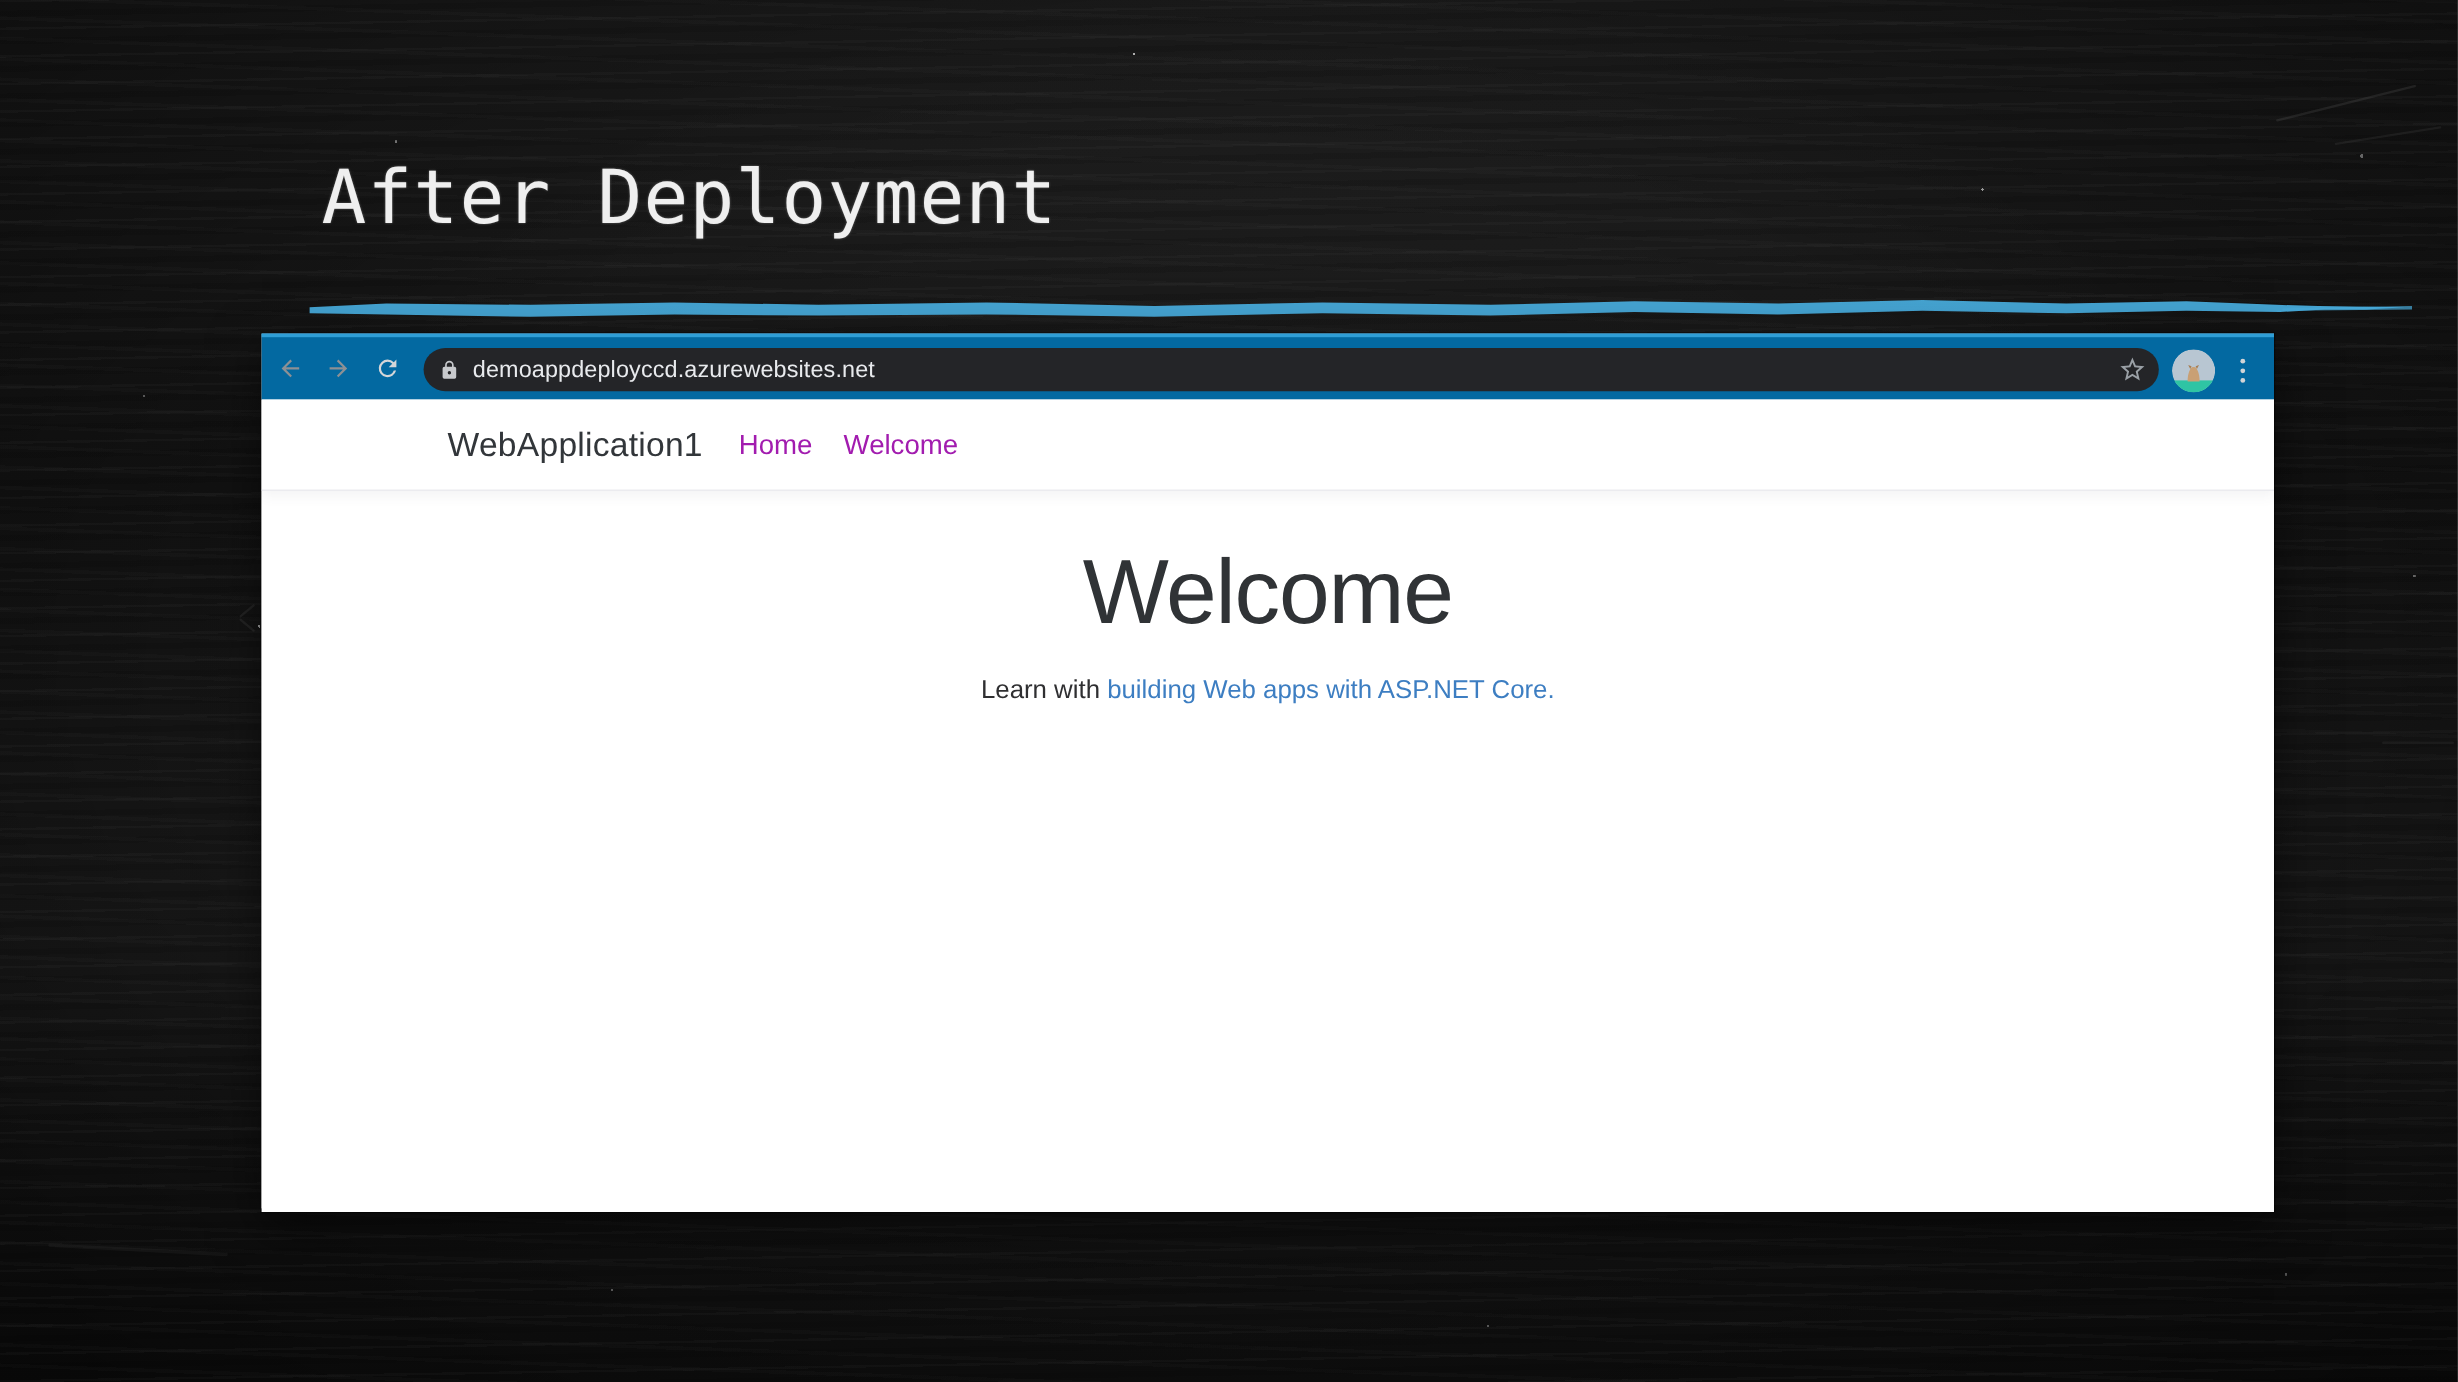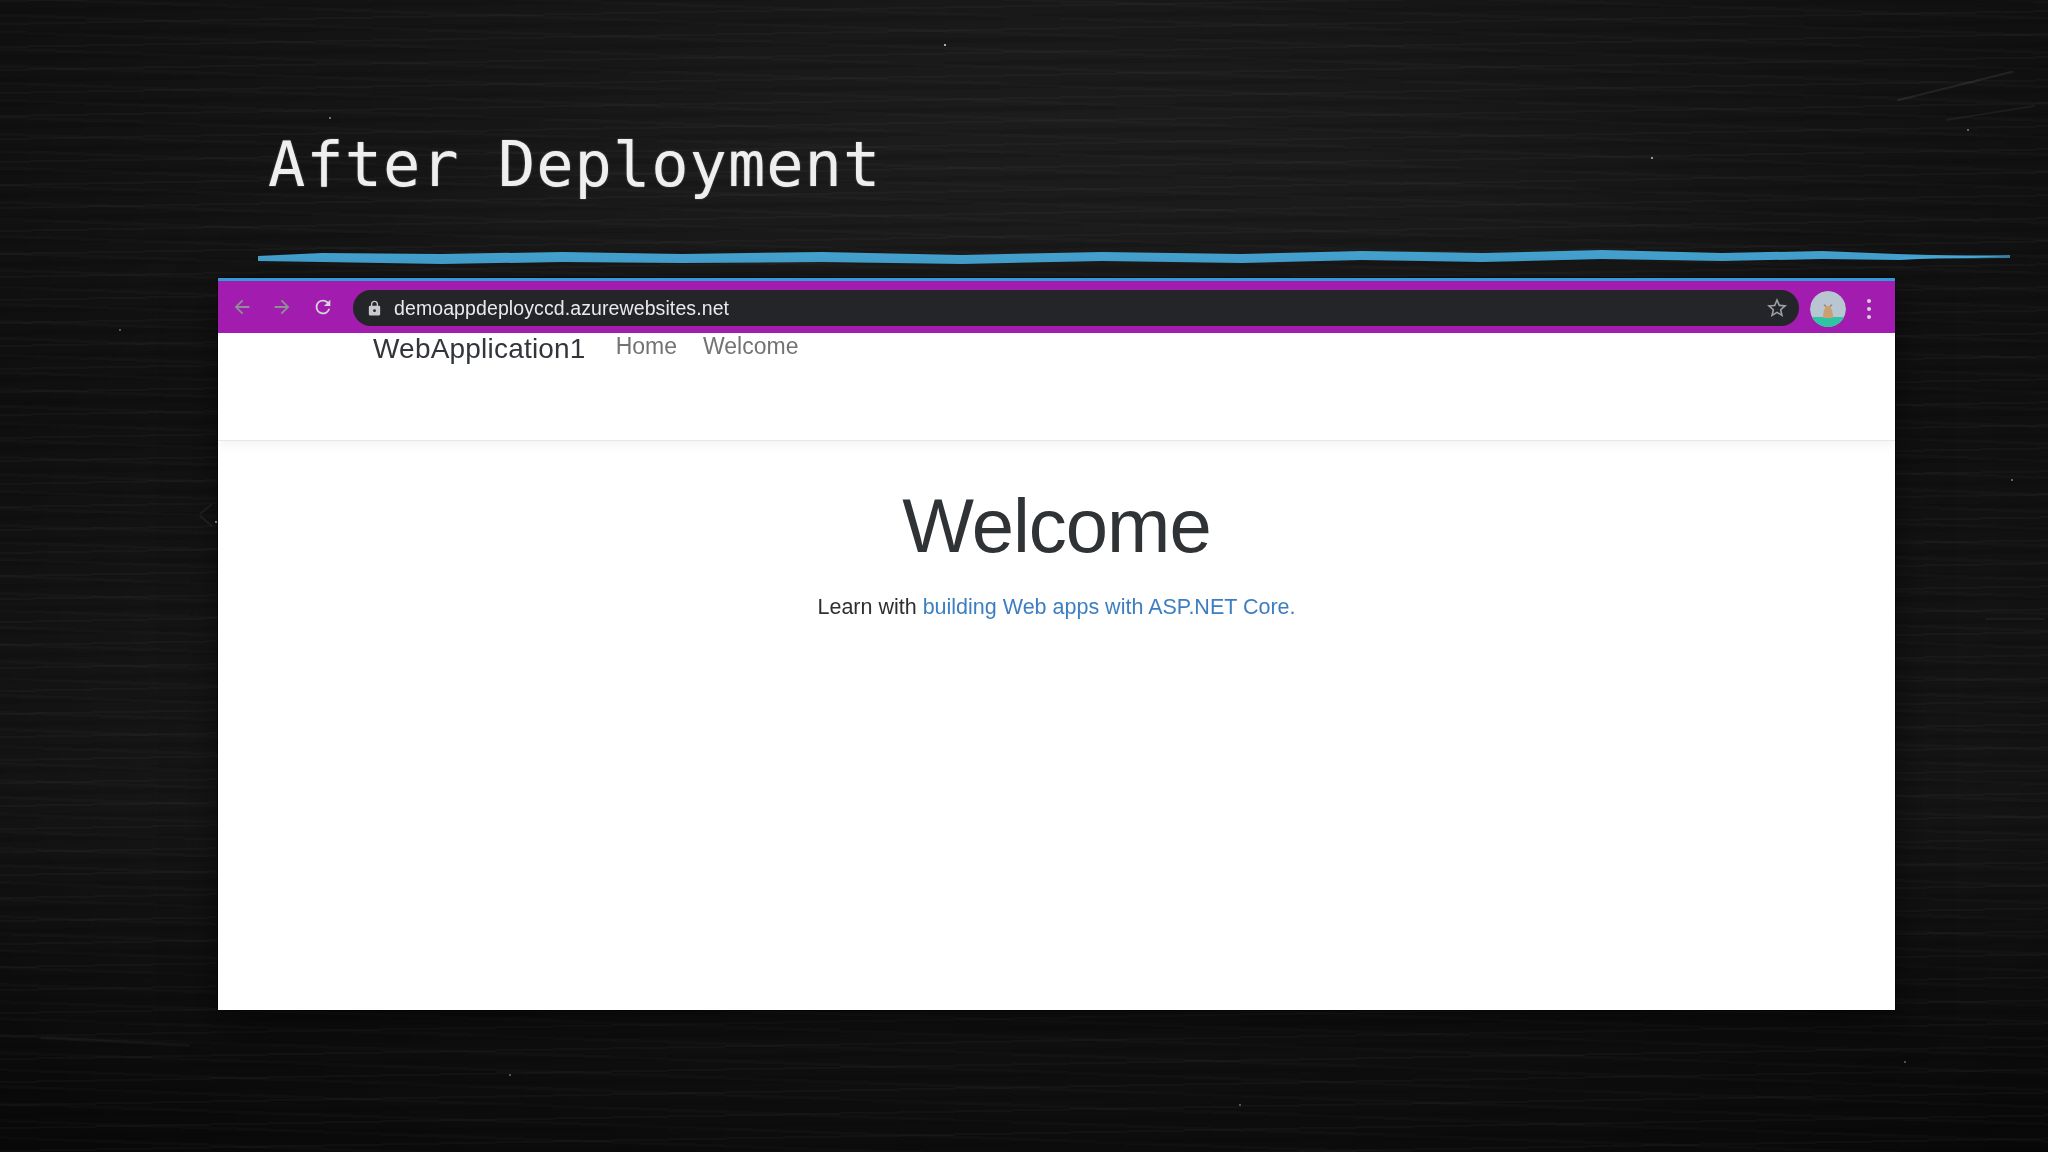--- a/index.html
+++ b/index.html
@@ -49,21 +49,21 @@
   .brush-stroke { position: absolute; left: 252px; top: 246px; width: 1760px; height: 24px; }
 
   
   .browser {
     position: absolute; left: 218px; top: 278px; width: 1677px; height: 732px;
     background: #ffffff;
     box-shadow: 0 0 0 1px rgba(0,0,0,0.45), 0 14px 40px rgba(0,0,0,0.55);
   }
 
   .toolbar {
-    position: relative; height: 55px; background: #a21caf;
+    position: relative; height: 55px; background: #0369a1;
     border-top: 3px solid #2f9ed6;
     display: flex; align-items: center;
   }
   .nav-btn {
     position: absolute; top: 50%; transform: translate(-50%,-50%);
     width: 34px; height: 34px; border-radius: 50%;
     display: flex; align-items: center; justify-content: center; cursor: pointer;
   }
   .nav-btn svg { width: 22px; height: 22px; }
   .btn-back    { left: 242px; margin-left: -218px; }
@@ -91,32 +91,32 @@
     position: absolute; left: 1641px; top: 13px; width: 20px; height: 30px;
     display: flex; flex-direction: column; align-items: center; justify-content: center;
     gap: 3.5px; cursor: pointer;
   }
   .menu-btn i { width: 4.5px; height: 4.5px; border-radius: 50%; background: #d2d4d6; }
 
   
   .site { position: relative; height: 674px; background: #ffffff; overflow: hidden; }
 
   .site-navbar {
-    height: 108px; background: #ffffff;
+    height: 76px; background: #ffffff;
     border-bottom: 1px solid #e7e7ec;
     box-shadow: 0 4px 10px rgba(80,80,100,0.07);
-    display: flex; align-items: flex-start; padding-left: 155px;
+    display: flex; align-items: center; padding-left: 155px;
     position: relative; z-index: 2;
   }
   .brand {
     font-size: 28px; color: #32363a; text-decoration: none; cursor: pointer;
     margin-right: 30px; letter-spacing: 0.2px;
   }
   .nav-link {
-    font-size: 23px; color: #737373; text-decoration: none; cursor: pointer;
+    font-size: 23px; color: #a21caf; text-decoration: none; cursor: pointer;
     margin-right: 26px;
   }
 
   .site-main { text-align: center; }
   .welcome-heading {
     margin-top: 41px;
     font-size: 76px; font-weight: 300; letter-spacing: -1px; color: #303336;
   }
   .intro-line { margin-top: 26px; font-size: 21.5px; color: #2f2f31; }
   .intro-line a { color: #3d7ec2; text-decoration: none; cursor: pointer; }

